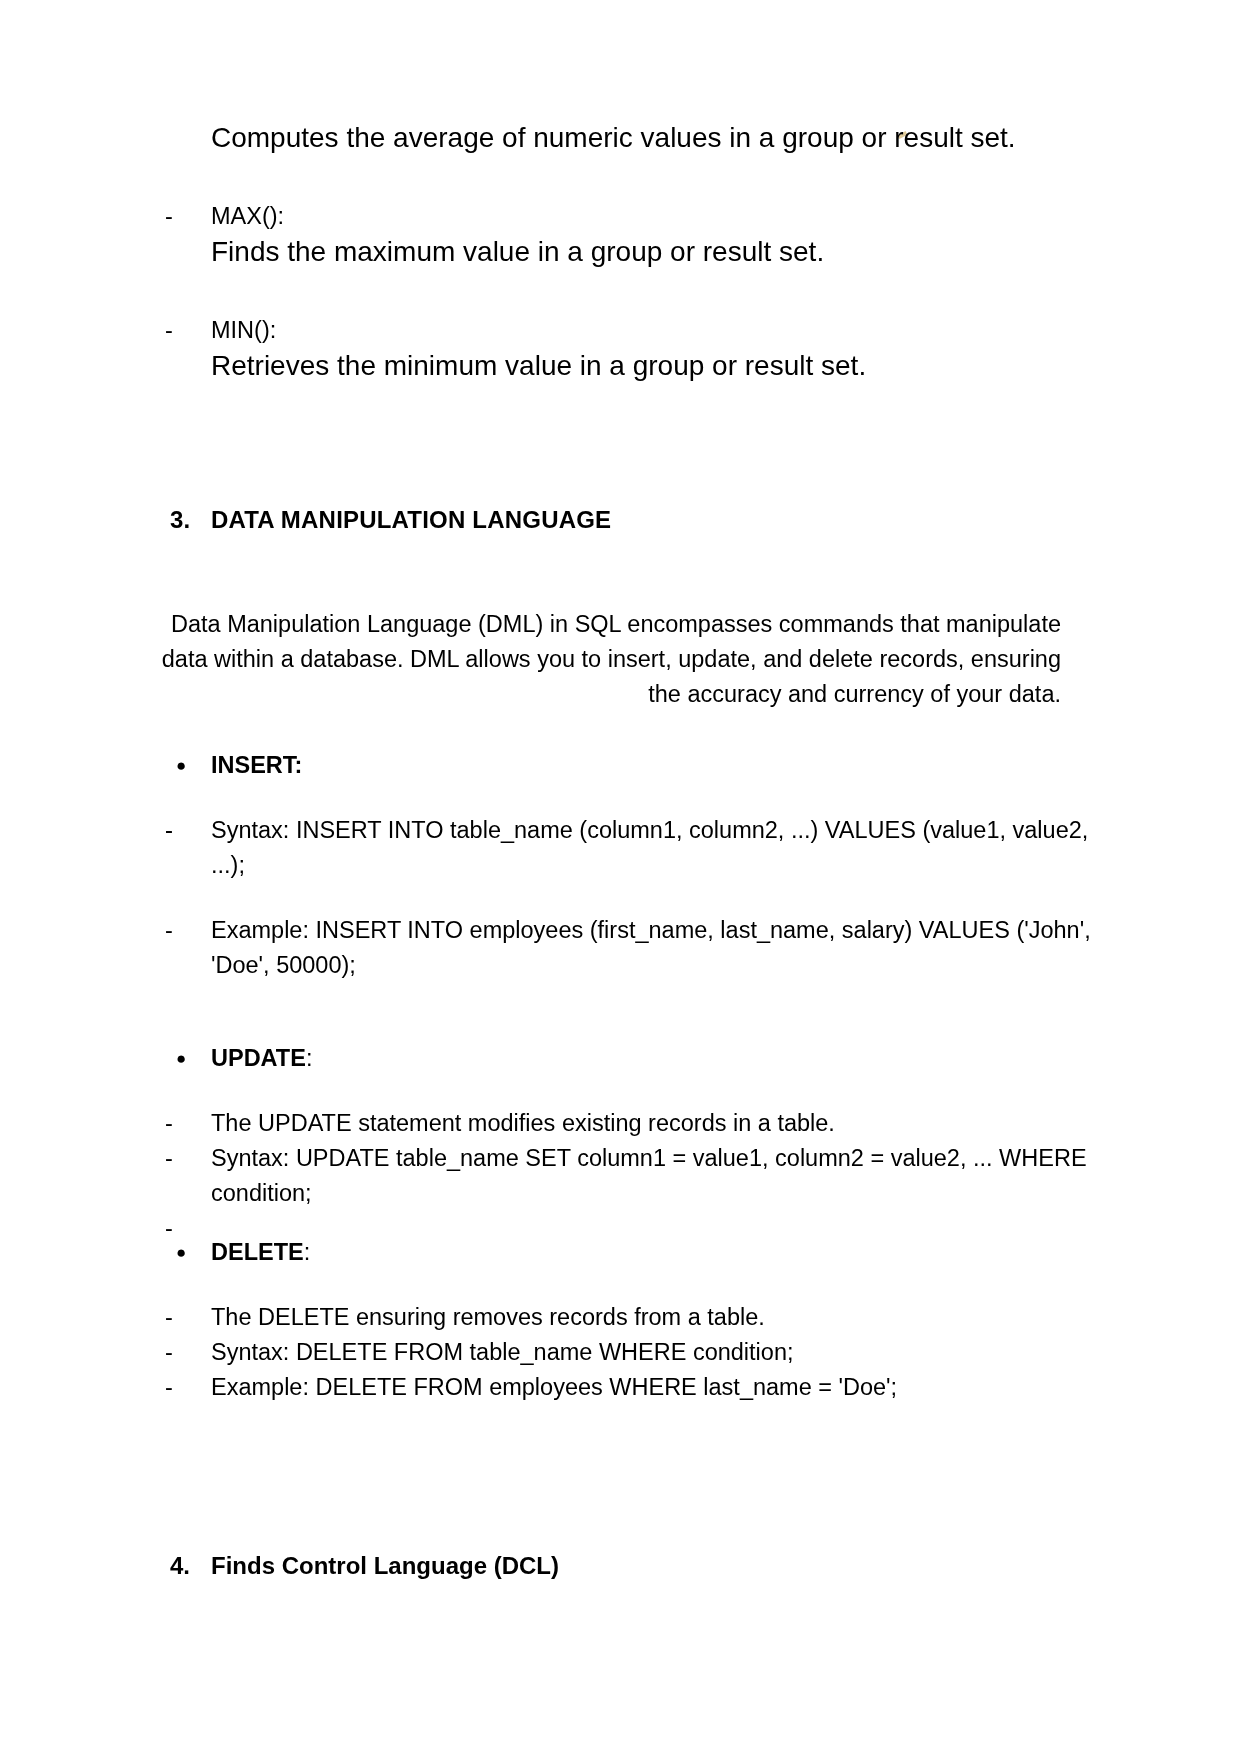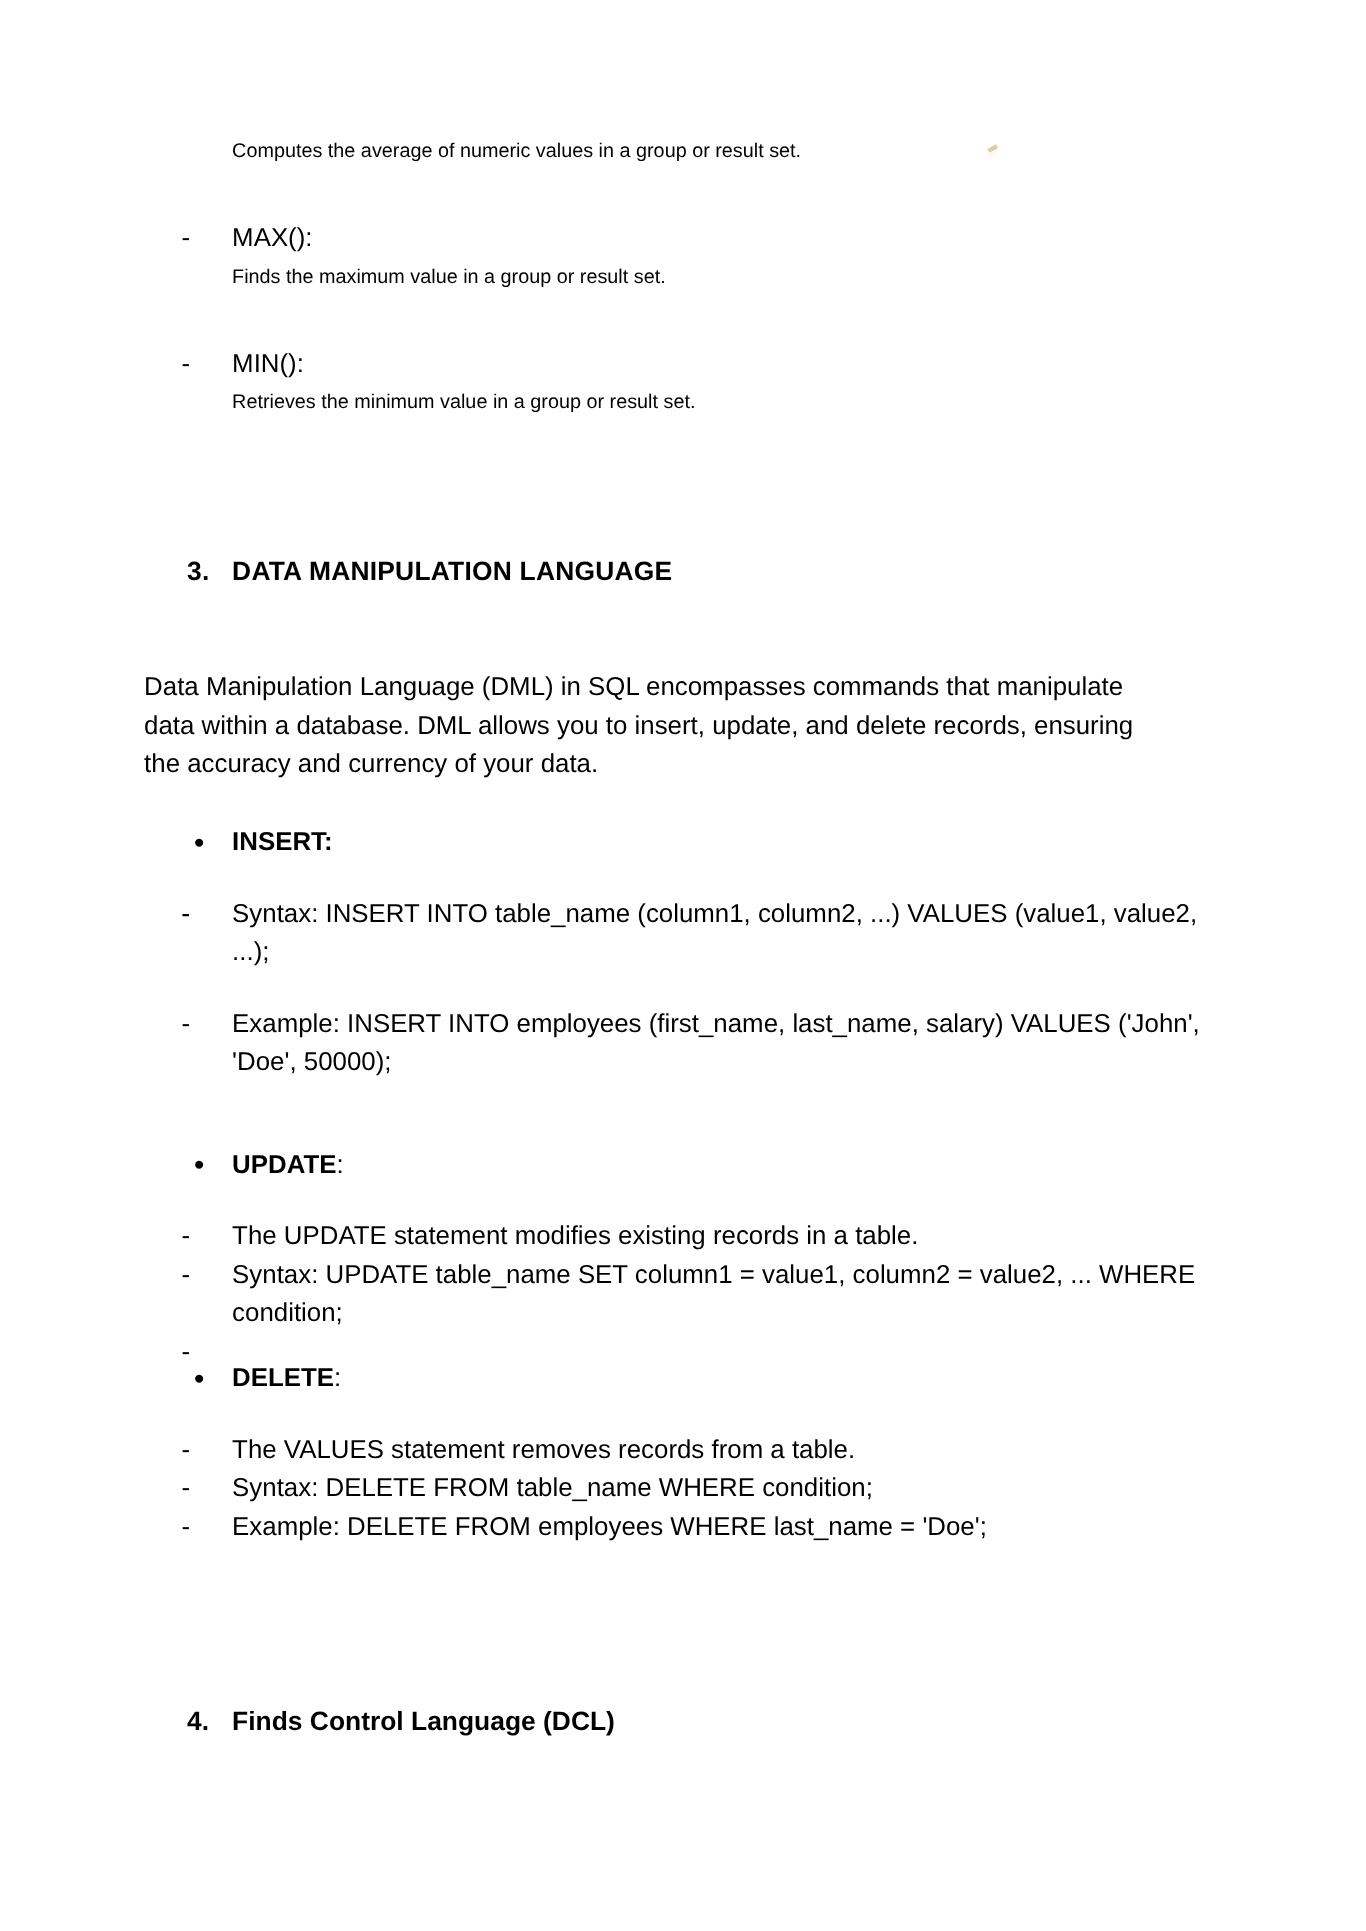--- a/index.html
+++ b/index.html
@@ -23,21 +23,21 @@
   }
   .content {
     position: absolute;
     left: 148px;
     top: 0;
     width: 950px;
   }
 
   
   .cont {
-    font-size: 18px;
+    font-size: 28px;
     line-height: 35px;
     margin: 0;
     padding-left: 63px;
   }
 
   
   .dash-item {
     position: relative;
     padding-left: 63px;
     font-size: 23.5px;
@@ -146,21 +146,21 @@
 
     <div class="sp-120"></div>
 
     <div class="heading caps">
       <span class="num">3.</span>
       <span>DATA MANIPULATION LANGUAGE</span>
     </div>
 
     <div class="sp-70"></div>
 
-    <div style="margin-left:-17px;">
+    <div style="margin-left:-17px;text-align:right;">
       <p class="body-para">Data Manipulation Language (DML) in SQL encompasses commands that manipulate data within a database. DML allows you to insert, update, and delete records, ensuring the accuracy and currency of your data.</p>
     </div>
 
     <div class="sp-36"></div>
 
     <div class="bullet-item">
       <span class="marker">●</span>
       <span>INSERT:</span><span class="plain"></span>
     </div>
 
@@ -206,21 +206,21 @@
 
     <div class="bullet-item">
       <span class="marker">●</span>
       <span>DELETE</span><span class="plain">:</span>
     </div>
 
     <div class="sp-30"></div>
 
     <div class="dash-item">
       <span class="marker">-</span>
-      <span>The VALUES statement removes records from a table.</span>
+      <span>The DELETE ensuring removes records from a table.</span>
     </div>
     <div class="dash-item">
       <span class="marker">-</span>
       <span>Syntax: DELETE FROM table_name WHERE condition;</span>
     </div>
     <div class="dash-item">
       <span class="marker">-</span>
       <span>Example: DELETE FROM employees WHERE last_name = 'Doe';</span>
     </div>
 

